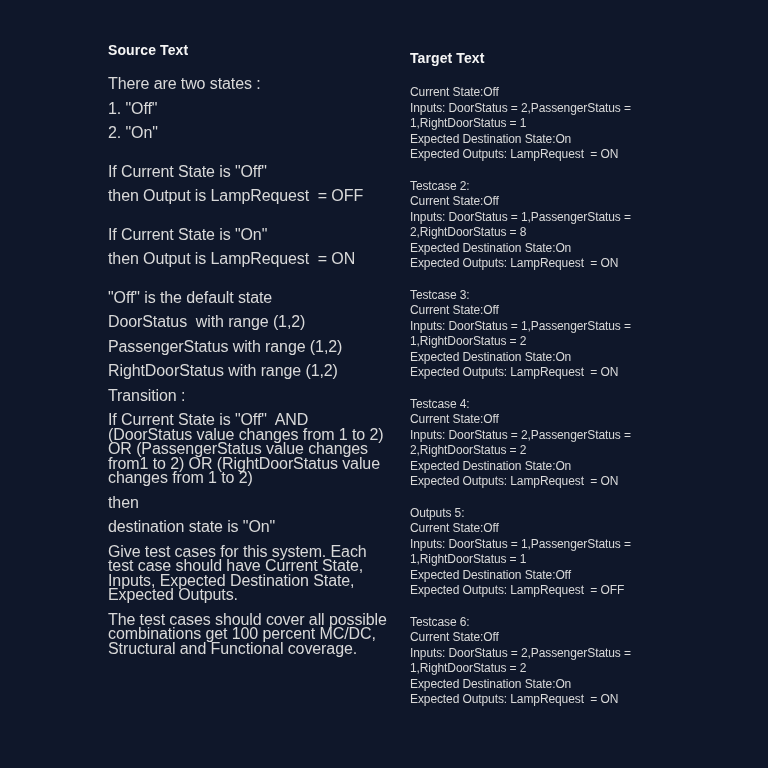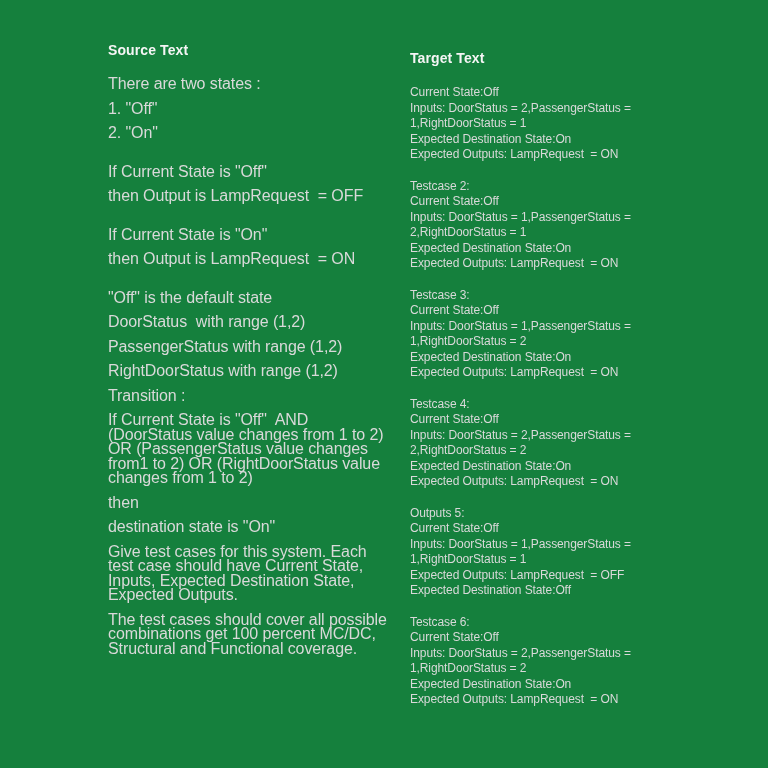--- a/index.html
+++ b/index.html
@@ -4,21 +4,21 @@
 <style>
   html, body {
     margin: 0;
     padding: 0;
     background: #000000;
   }
   .canvas {
     position: relative;
     width: 768px;
     height: 768px;
-    background: #15803d;
+    background: #0f172a;
     overflow: hidden;
     font-family: "Liberation Sans", sans-serif;
   }
   .column {
     position: absolute;
     top: 42px;
   }
   .col-source {
     left: 108px;
     width: 282px;
@@ -92,21 +92,21 @@
       <div class="tc-line">Inputs: DoorStatus = 2,PassengerStatus =</div>
       <div class="tc-line">1,RightDoorStatus = 1</div>
       <div class="tc-line">Expected Destination State:On</div>
       <div class="tc-line">Expected Outputs: LampRequest  = ON</div>
     </div>
 
     <div class="testcase-block">
       <div class="tc-line">Testcase 2:</div>
       <div class="tc-line">Current State:Off</div>
       <div class="tc-line">Inputs: DoorStatus = 1,PassengerStatus =</div>
-      <div class="tc-line">2,RightDoorStatus = 1</div>
+      <div class="tc-line">2,RightDoorStatus = 8</div>
       <div class="tc-line">Expected Destination State:On</div>
       <div class="tc-line">Expected Outputs: LampRequest  = ON</div>
     </div>
 
     <div class="testcase-block">
       <div class="tc-line">Testcase 3:</div>
       <div class="tc-line">Current State:Off</div>
       <div class="tc-line">Inputs: DoorStatus = 1,PassengerStatus =</div>
       <div class="tc-line">1,RightDoorStatus = 2</div>
       <div class="tc-line">Expected Destination State:On</div>
@@ -120,22 +120,22 @@
       <div class="tc-line">2,RightDoorStatus = 2</div>
       <div class="tc-line">Expected Destination State:On</div>
       <div class="tc-line">Expected Outputs: LampRequest  = ON</div>
     </div>
 
     <div class="testcase-block">
       <div class="tc-line">Outputs 5:</div>
       <div class="tc-line">Current State:Off</div>
       <div class="tc-line">Inputs: DoorStatus = 1,PassengerStatus =</div>
       <div class="tc-line">1,RightDoorStatus = 1</div>
+      <div class="tc-line">Expected Destination State:Off</div>
       <div class="tc-line">Expected Outputs: LampRequest  = OFF</div>
-      <div class="tc-line">Expected Destination State:Off</div>
     </div>
 
     <div class="testcase-block">
       <div class="tc-line">Testcase 6:</div>
       <div class="tc-line">Current State:Off</div>
       <div class="tc-line">Inputs: DoorStatus = 2,PassengerStatus =</div>
       <div class="tc-line">1,RightDoorStatus = 2</div>
       <div class="tc-line">Expected Destination State:On</div>
       <div class="tc-line">Expected Outputs: LampRequest  = ON</div>
     </div>

